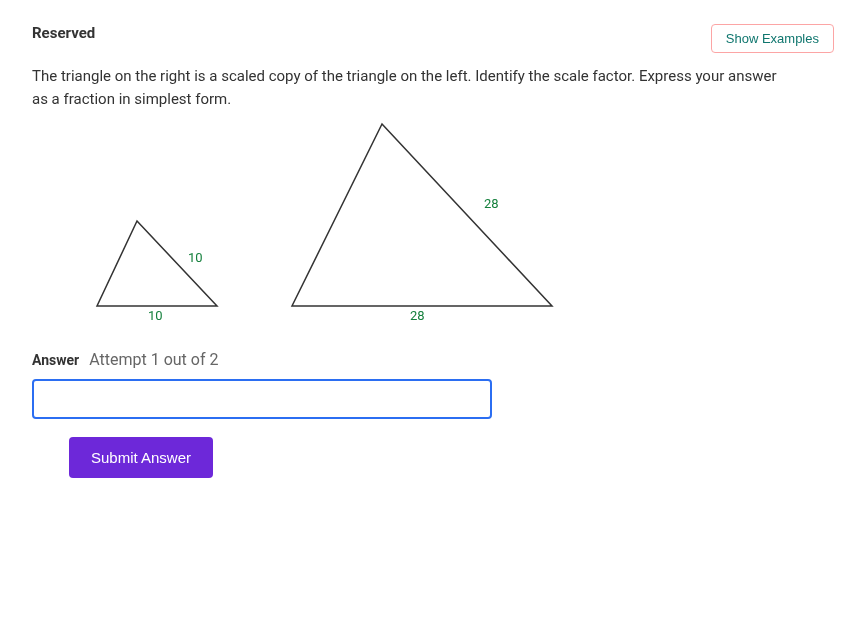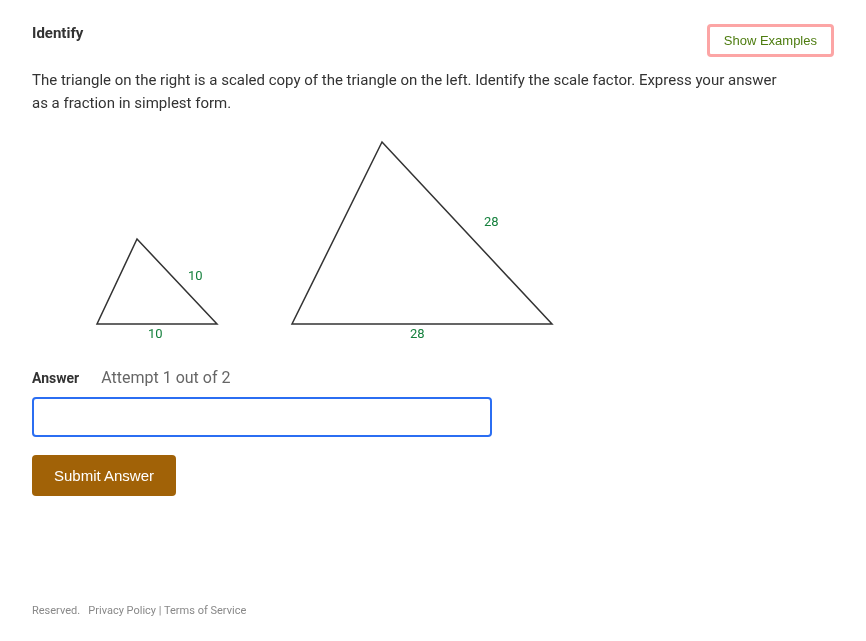--- a/index.html
+++ b/index.html
@@ -24,54 +24,54 @@
     justify-content: space-between;
     align-items: flex-start;
     margin-bottom: 12px;
   }
   .q-label {
     font-weight: 700;
     font-size: 15px;
     color: #333;
   }
   .show-examples {
-    border: 3px solid #fca5a5;
+    border: 1px solid #fca5a5;
     background: #fff;
-    color: #4d7c0f;
+    color: #0f766e;
     font-size: 13px;
     padding: 6px 14px;
     border-radius: 4px;
     cursor: pointer;
   }
   .prompt {
     font-size: 15px;
     line-height: 1.5;
     color: #333;
-    margin-bottom: 20px;
+    margin-bottom: 6px;
     max-width: 760px;
   }
   .figures {
     display: flex;
     align-items: flex-end;
     gap: 60px;
     padding-left: 60px;
     margin-bottom: 30px;
   }
   .tri-wrap {
     position: relative;
   }
   .side-label {
     position: absolute;
     font-size: 13px;
     color: #15803d;
   }
   .answer-row {
     display: flex;
     align-items: baseline;
-    gap: 22px;
+    gap: 10px;
     margin-bottom: 10px;
   }
   .answer-label {
     font-weight: 700;
     font-size: 14px;
   }
   .attempt {
     font-size: 16px;
     color: #666;
   }
@@ -81,43 +81,44 @@
     border: 2px solid #2b6ef2;
     border-radius: 4px;
     padding: 6px 10px;
     font-size: 15px;
     outline: none;
   }
   .submit-row {
     margin-top: 18px;
   }
   .submit-btn {
-    background: #a16207;
+    background: #6d28d9;
     color: #fff;
     border: none;
     padding: 12px 22px;
     font-size: 15px;
     border-radius: 4px;
     cursor: pointer;
+    margin-left: 37px;
   }
   .footer {
     margin-top: auto;
     font-size: 11px;
     color: #888;
     padding-top: 20px;
   }
   .footer a { color: #888; text-decoration: none; }
 </style>
 </head>
 <body>
 
 <div class="page">
 
   <div class="header-row">
-    <div class="q-label">Identify</div>
+    <div class="q-label">Reserved</div>
     <button class="show-examples">Show Examples</button>
   </div>
 
   <p class="prompt">The triangle on the right is a scaled copy of the triangle on the left. Identify the scale factor. Express your answer as a fraction in simplest form.</p>
 
   <div class="figures">
 
     <div class="tri-wrap">
       <svg width="130" height="100" viewBox="0 0 130 100">
         <polygon points="45,5 125,90 5,90" fill="none" stroke="#333" stroke-width="1.5"></polygon>
@@ -140,21 +141,14 @@
     <span class="answer-label">Answer</span>
     <span class="attempt">Attempt 1 out of 2</span>
   </div>
 
   <input type="text" class="answer-input" value="" style="">
 
   <div class="submit-row">
     <button class="submit-btn">Submit Answer</button>
   </div>
 
-  <div class="footer">
-    <span>Reserved.</span>
-    &nbsp;
-    <a href="#">Privacy Policy</a>
-    <span> | </span>
-    <a href="#">Terms of Service</a>
-  </div>
 
 </div>
 
 </body></html>

